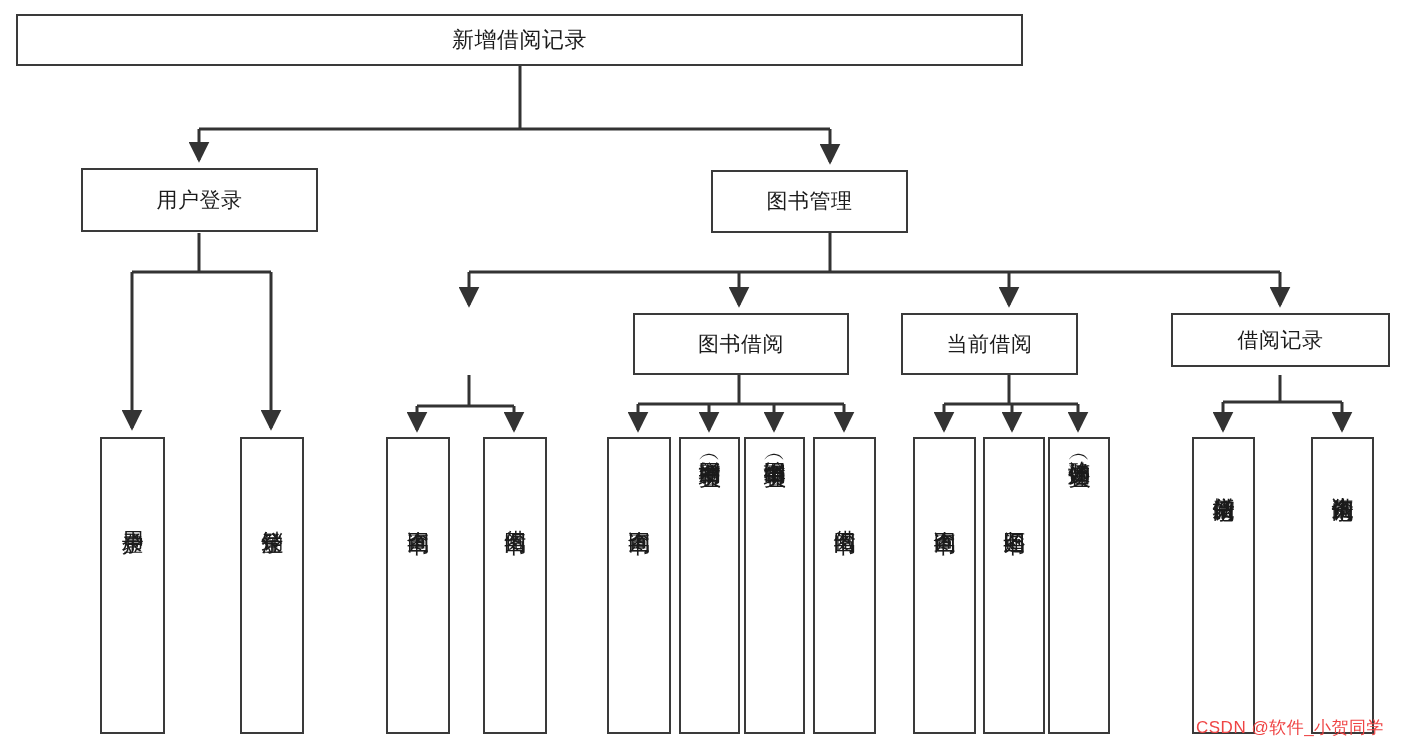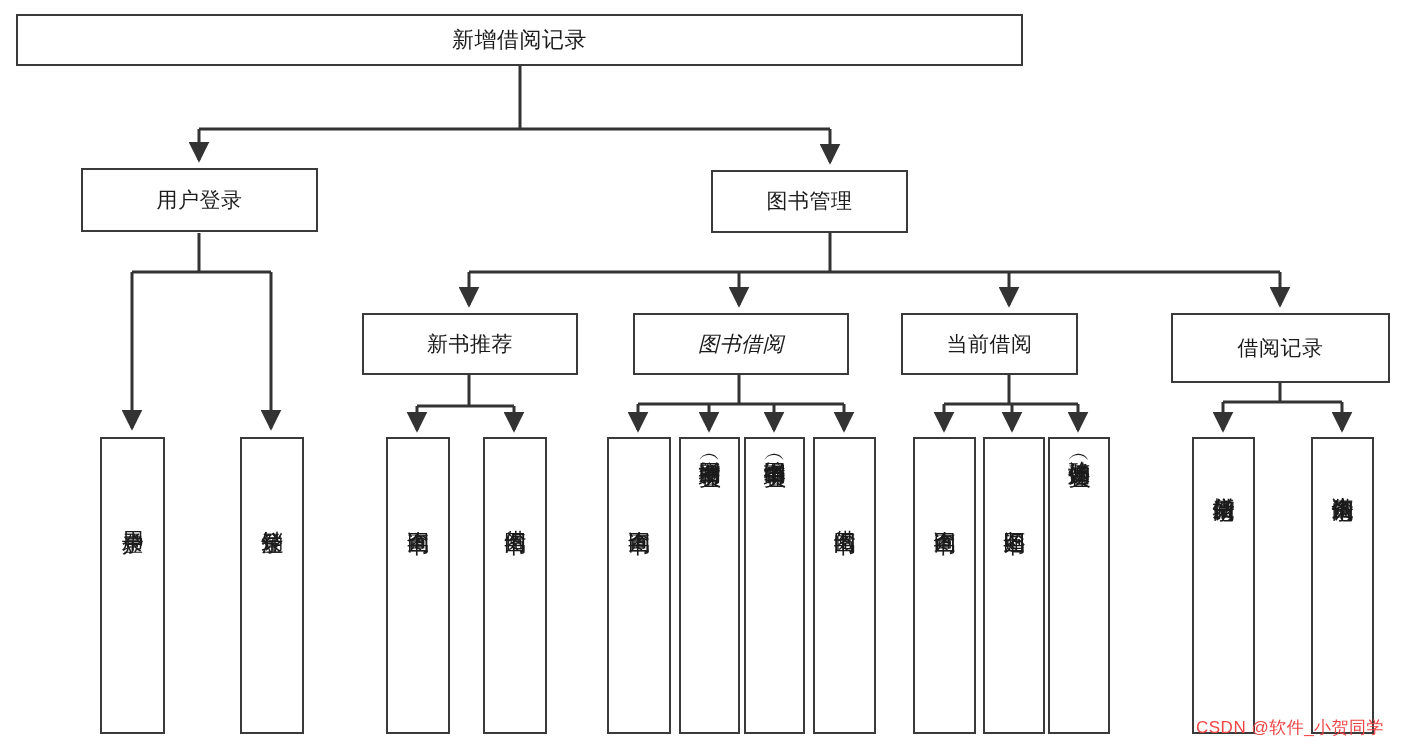--- a/index.html
+++ b/index.html
@@ -135,30 +135,27 @@
     <span class="node-label">新增借阅记录</span>
   </div>
 
   <div class="node horizontal" style="left:81px; top:168px; width:237px; height:64px;">
     <span class="node-label">用户登录</span>
   </div>
   <div class="node horizontal" style="left:711px; top:170px; width:197px; height:63px;">
     <span class="node-label">图书管理</span>
   </div>
 
-  <div class="node horizontal" style="left:362px; top:313px; width:216px; height:62px;">
-    <span class="node-label">新书推荐</span>
-  </div>
-  <div class="node horizontal" style="left:633px; top:313px; width:216px; height:62px;font-style:italic;">
+  <div class="node horizontal" style="left:633px; top:313px; width:216px; height:62px;">
     <span class="node-label">图书借阅</span>
   </div>
   <div class="node horizontal" style="left:901px; top:313px; width:177px; height:62px;">
     <span class="node-label">当前借阅</span>
   </div>
-  <div class="node horizontal" style="left:1171px; top:313px; width:219px; height:70px;">
+  <div class="node horizontal" style="left:1171px; top:313px; width:219px; height:54px;">
     <span class="node-label">借阅记录</span>
   </div>
 
   <div class="node vertical" style="left:100px; top:437px; width:65px; height:297px; padding-top:74px;">
     <span class="node-label">用户登录</span>
   </div>
   <div class="node vertical" style="left:240px; top:437px; width:64px; height:297px; padding-top:74px;">
     <span class="node-label">注销登录</span>
   </div>
 

